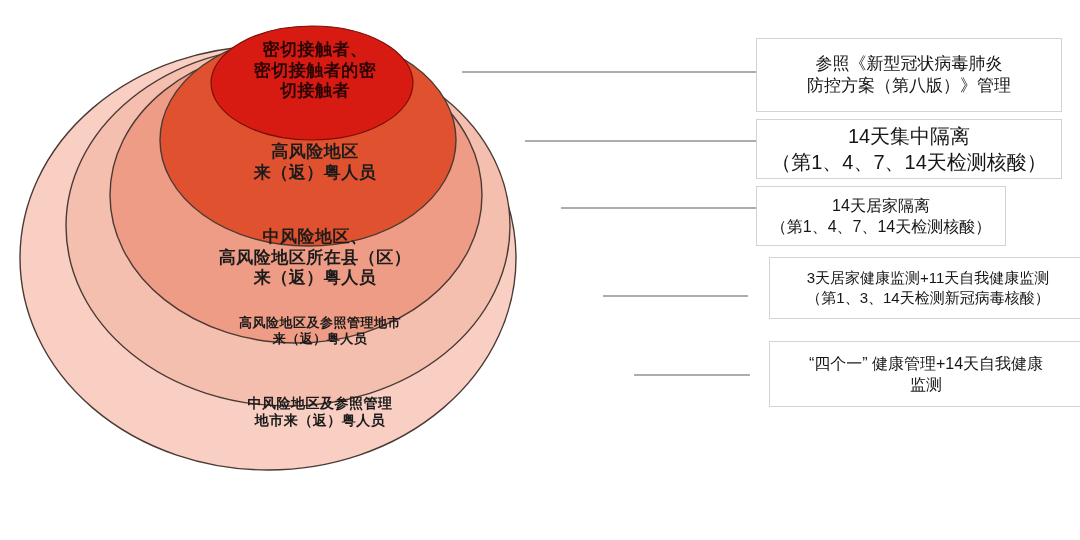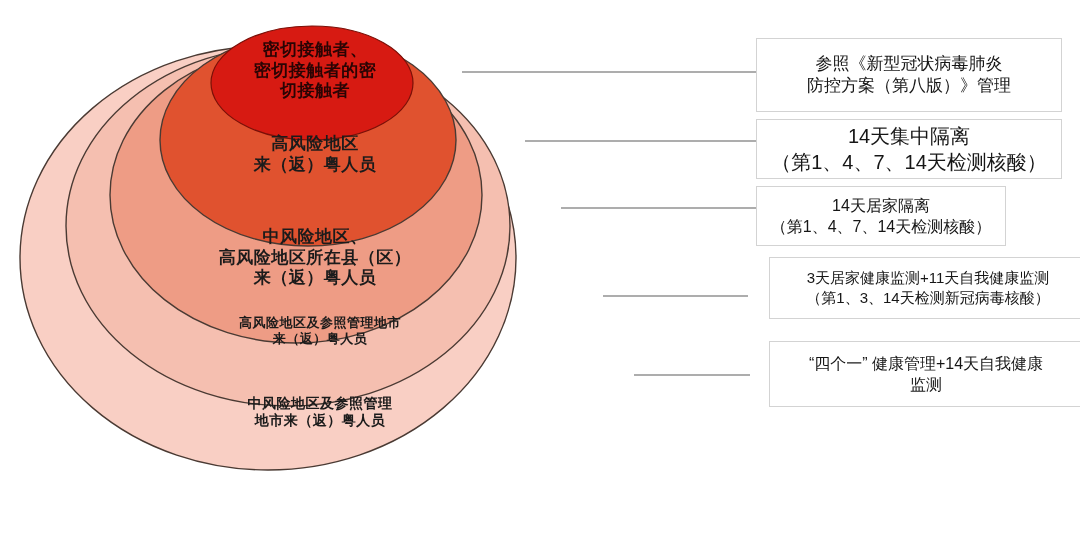--- a/index.html
+++ b/index.html
@@ -17,21 +17,21 @@
     position:absolute;
     text-align:center;
     color:#1b1b1b;
     font-weight:700;
     line-height:1.22;
     white-space:pre-line;
     letter-spacing:.5px;
     pointer-events:none;
   }
   #lbl-1{left:215px;top:40px;width:200px;font-size:17px;color:#2a0404;}
-  #lbl-2{left:205px;top:134px;width:220px;font-size:17px;}
+  #lbl-2{left:205px;top:142px;width:220px;font-size:17px;}
   #lbl-3{left:150px;top:228px;width:330px;font-size:17px;font-family:Liberation Mono, monospace;}
   #lbl-4{left:130px;top:315px;width:380px;font-size:13px;}
   #lbl-5{left:145px;top:395px;width:350px;font-size:14px;}
 
   .callout{
     position:absolute;
     border:1px solid #d3d3d3;
     background:#ffffff;
     box-sizing:border-box;
     display:flex;

